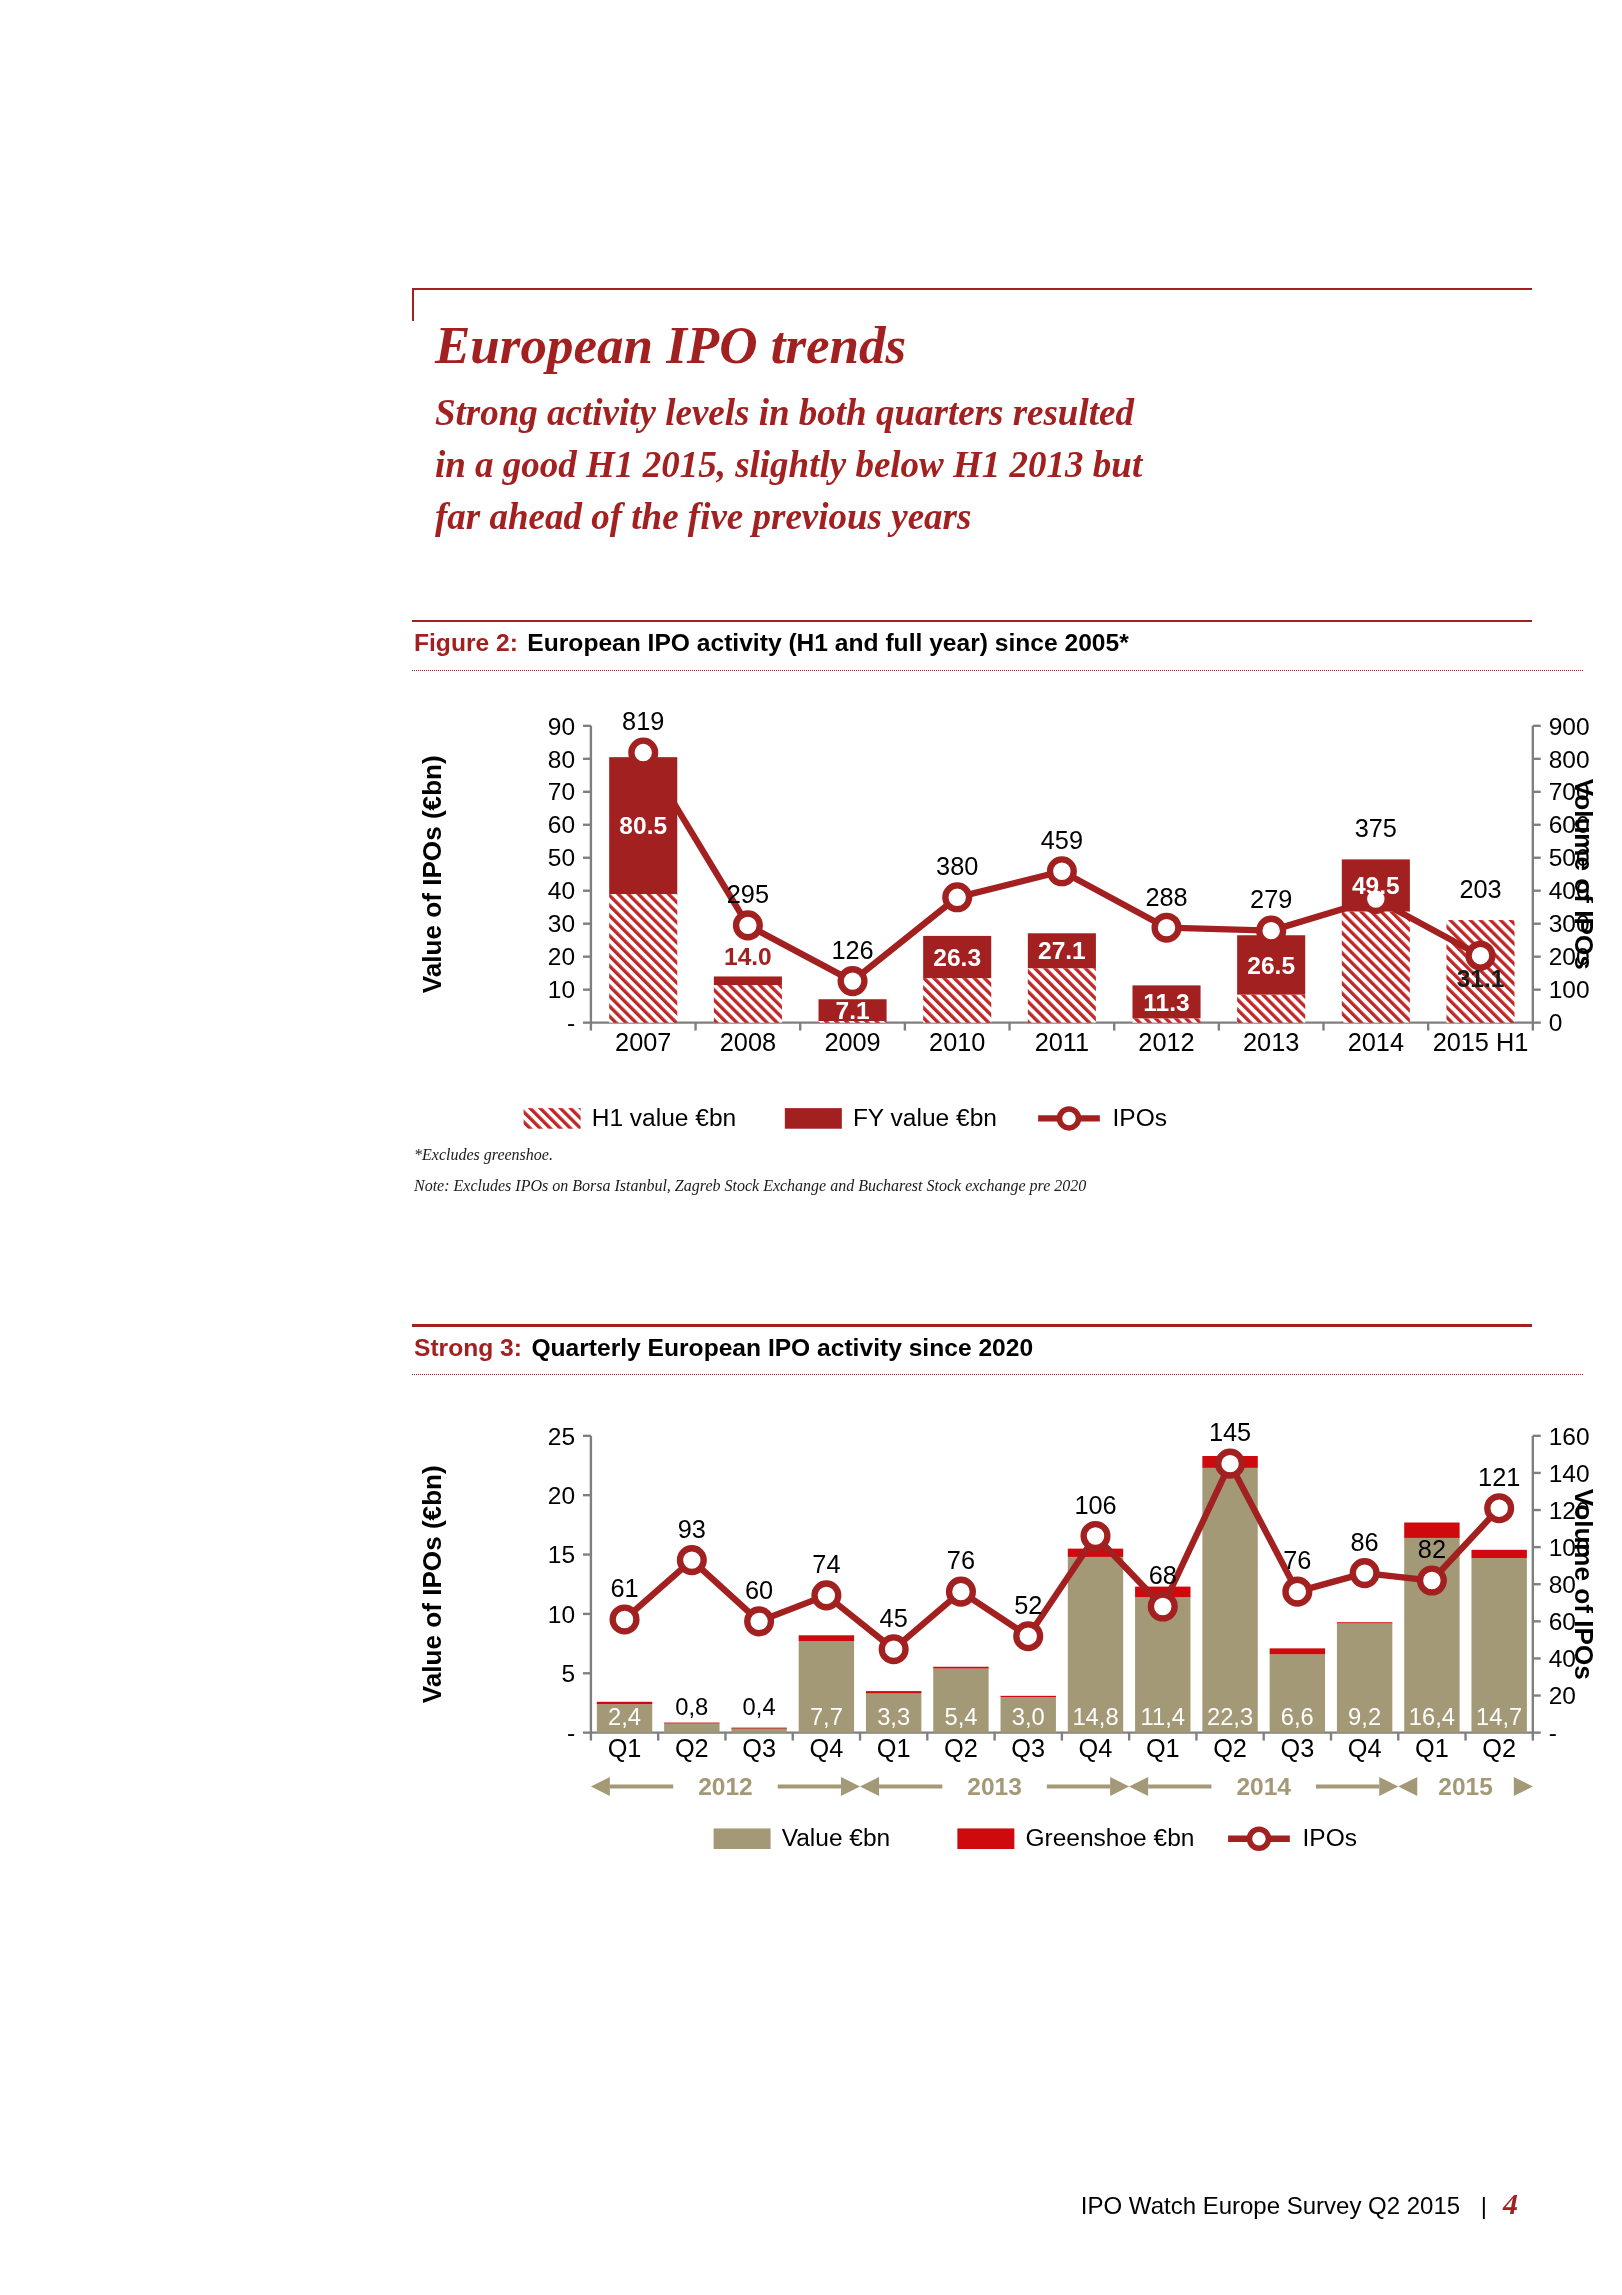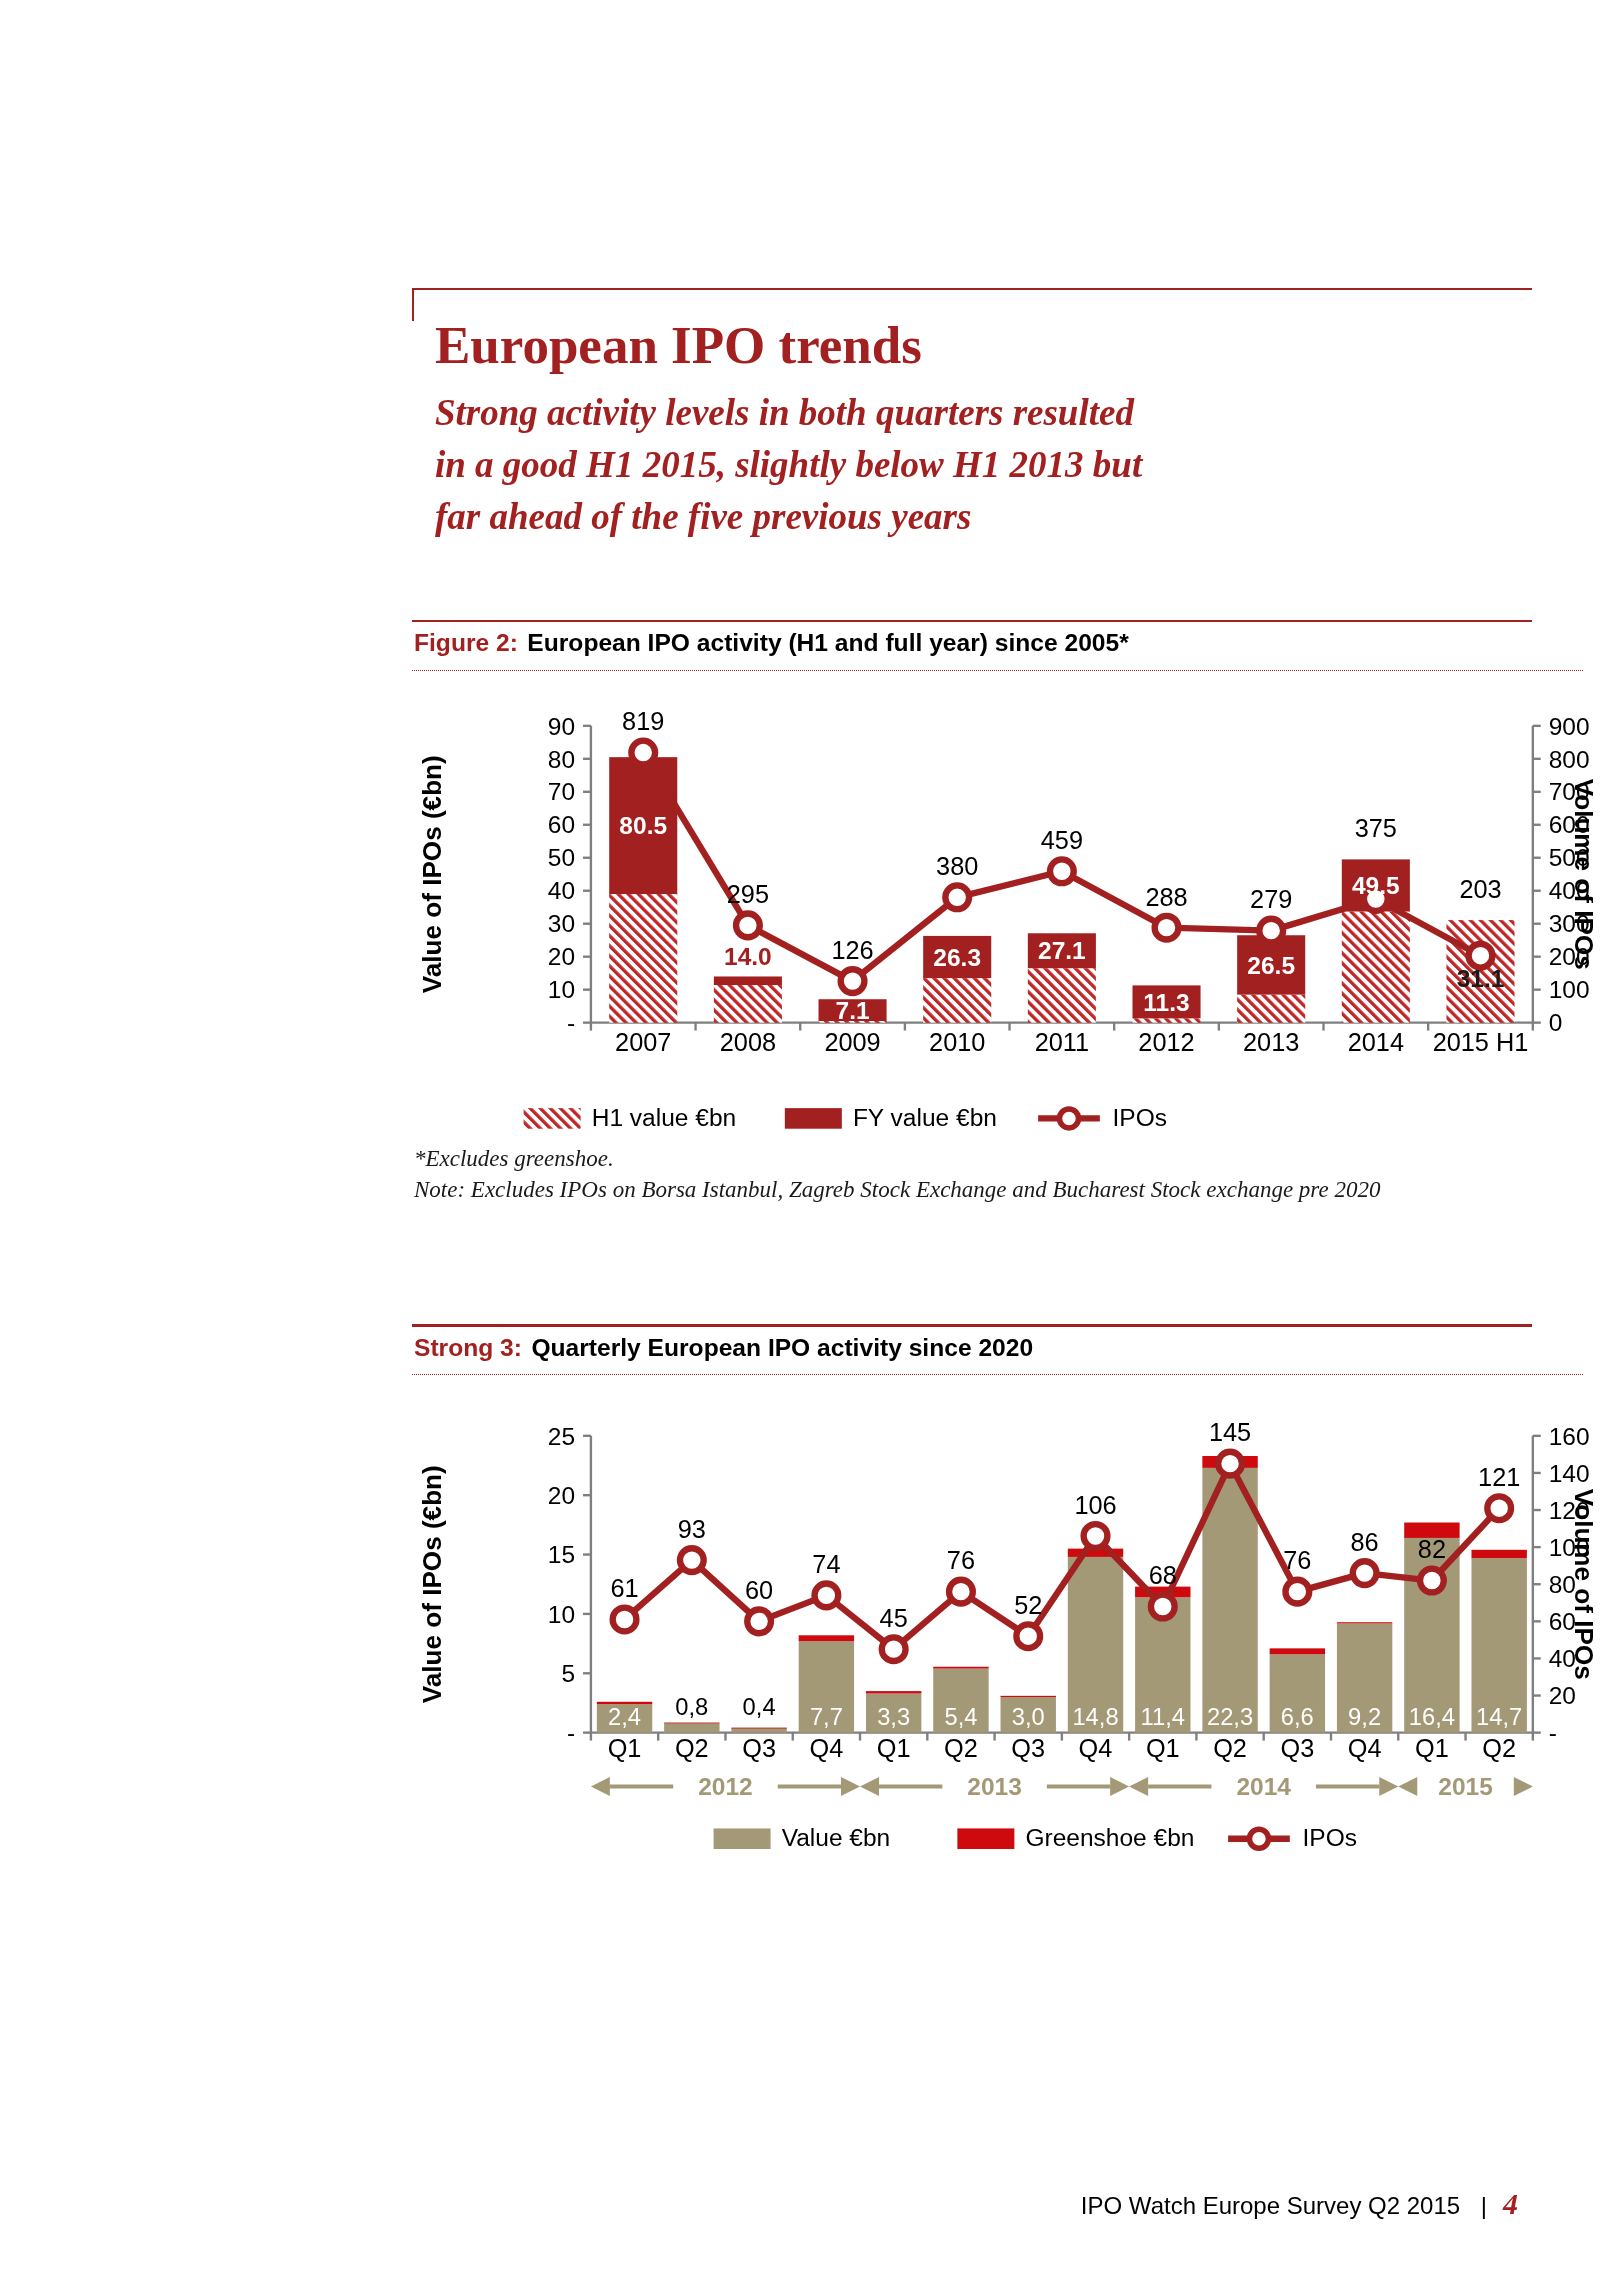--- a/index.html
+++ b/index.html
@@ -1,33 +1,33 @@
 <!DOCTYPE html>
 <html style="font-size:12.7px"><head>
 <meta charset="utf-8">
 <style>
   html,body{margin:0;padding:0;}
   body{width:1623px;height:2295px;background:#ffffff;position:relative;
        font-family:"Liberation Sans",sans-serif;overflow:hidden;}
   .abs{position:absolute;}
   .rule-red{background:#A32020;}
   .page-title{left:435px;top:315px;color:#A32020;
-    font-family:"Liberation Serif",serif;font-weight:bold;
+    font-family:"Liberation Serif",serif;font-style:italic;font-weight:bold;
     font-size:53px;white-space:nowrap;}
   .page-subtitle{left:435px;top:387px;color:#A32020;
     font-family:"Liberation Serif",serif;font-style:italic;font-weight:bold;
     font-size:37px;line-height:52px;white-space:pre-line;}
   .fig-header{left:414px;font-size:24.6px;font-weight:bold;white-space:nowrap;}
   .fig-label{color:#A32020;margin-right:9.5px;margin-top:25px;}
   .fig-title{color:#000000;}
   .rule-solid{left:412px;width:1120px;height:2.4px;}
   .rule-solid-thick{left:412px;width:1120px;height:3.2px;}
   .rule-dotted{left:412px;width:1171px;height:0;border-top:1.6px dotted #A32020;}
   .footnote{left:414px;color:#1a1a1a;font-family:"Liberation Serif",serif;
-    font-style:italic;font-size:23px;white-space:nowrap;}
+    font-style:italic;font-size:16px;white-space:nowrap;}
   .footer{left:0;top:2187px;width:1518px;text-align:right;white-space:nowrap;}
   .footer-text{font-size:24px;color:#000000;margin-top:23px;}
   .footer-sep{font-size:24px;color:#000000;margin:0 16px 0 20.6px;}
   .footer-page{font-size:30px;color:#A32020;font-family:"Liberation Serif",serif;
     font-style:italic;font-weight:bold;}
   svg text{font-family:"Liberation Sans",sans-serif;}
 </style>
 </head>
 <body>
 

